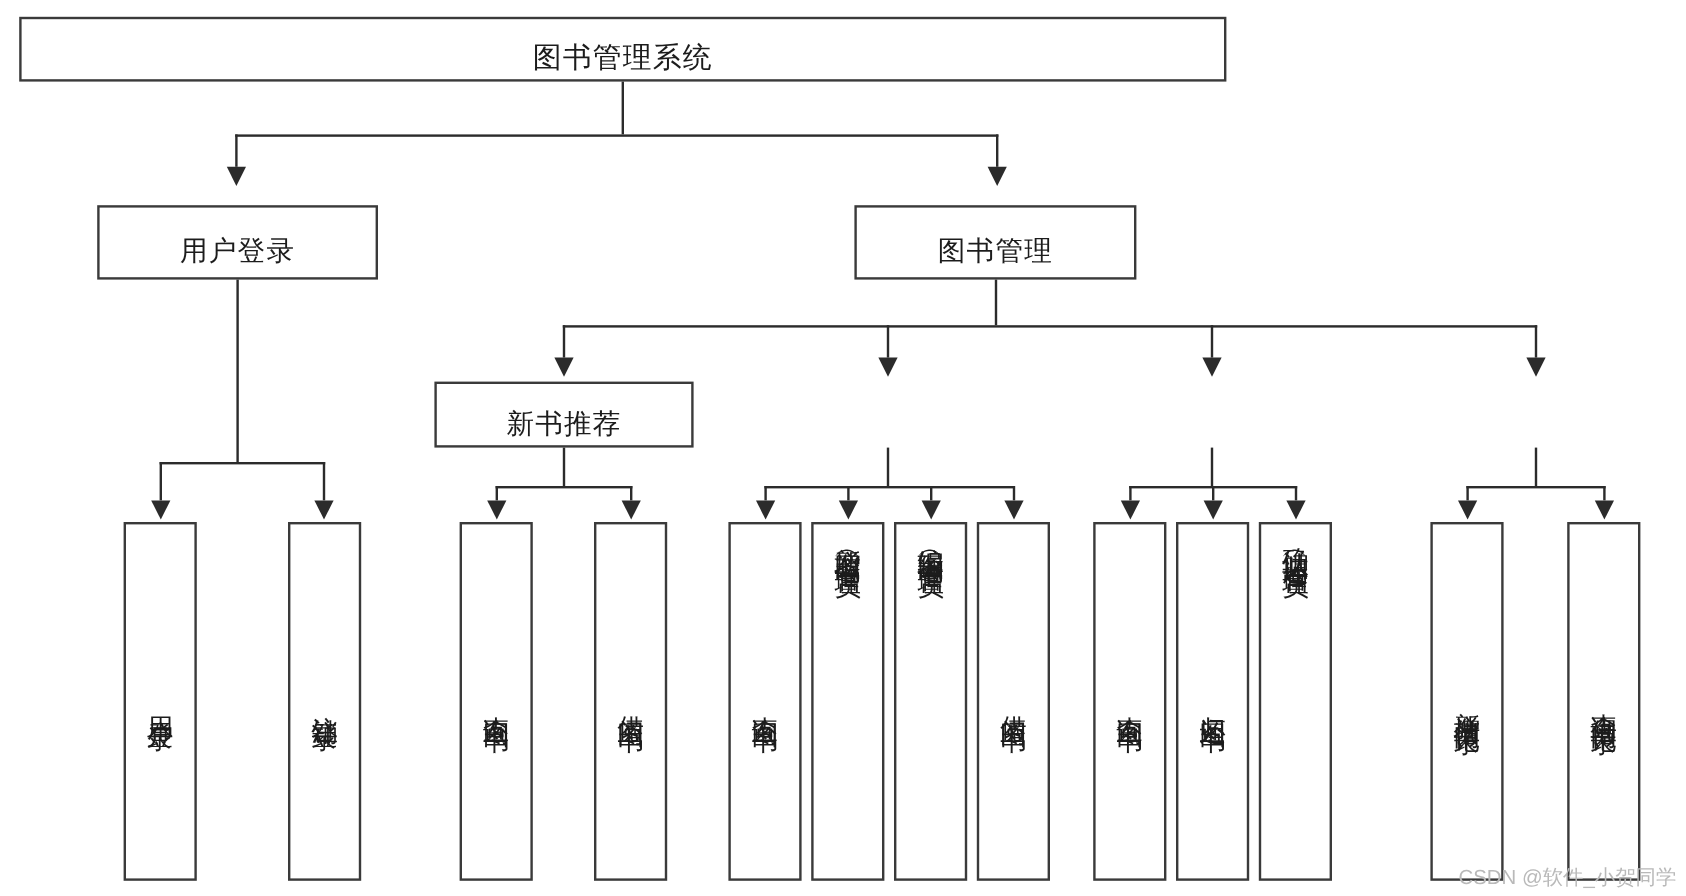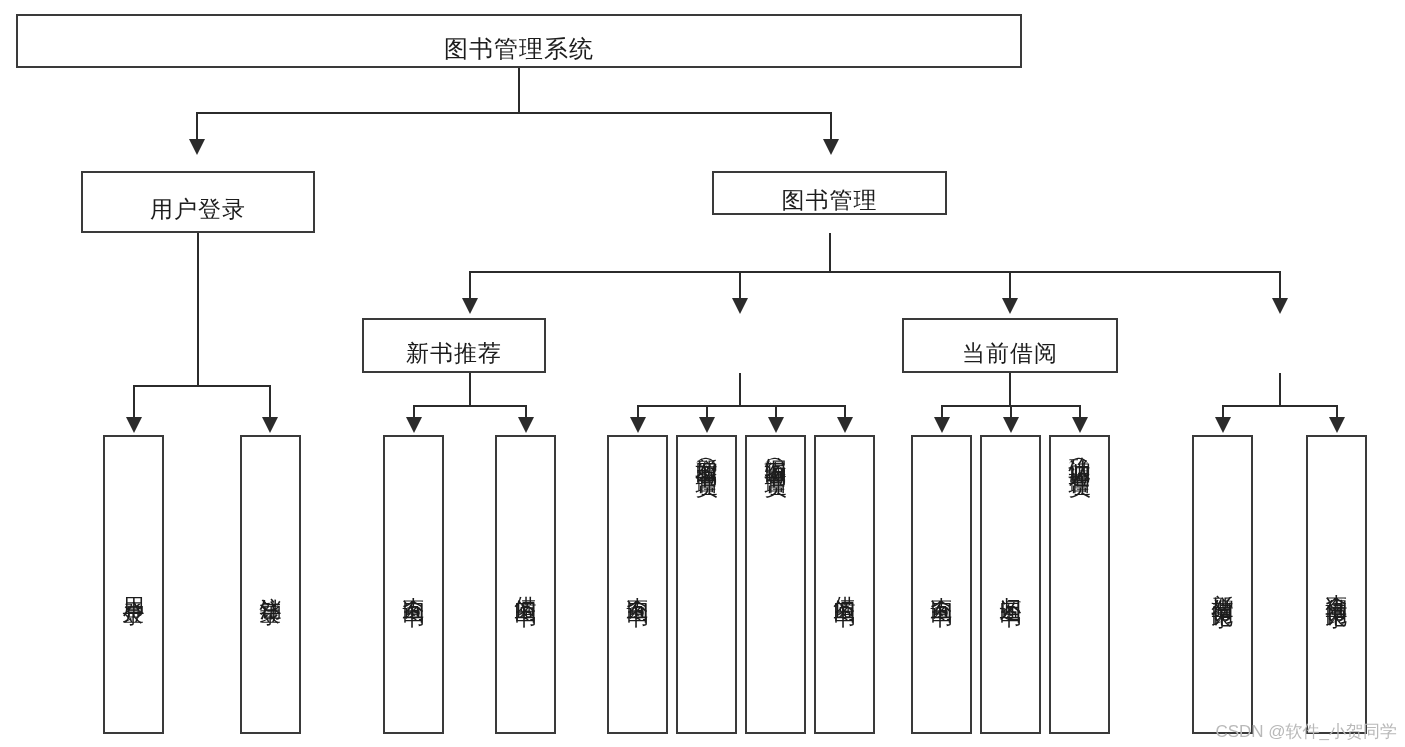--- a/index.html
+++ b/index.html
@@ -107,21 +107,21 @@
 
   <div class="ln vert" style="left:196px; top:112px; width:2px; height:27px;"></div>
   <div class="arrow" style="left:189px; top:139px;"></div>
   <div class="ln vert" style="left:830px; top:112px; width:2px; height:27px;"></div>
   <div class="arrow" style="left:823px; top:139px;"></div>
 
   <div class="node h" id="node-user-login" style="left:81px; top:171px; width:234px; height:62px;">
     <span class="lbl">用户登录</span>
   </div>
 
-  <div class="node h" id="node-book-manage" style="left:712px; top:171px; width:235px; height:44px;align-items:center;">
+  <div class="node h" id="node-book-manage" style="left:712px; top:171px; width:235px; height:62px;align-items:center;">
     <span class="lbl">图书管理</span>
   </div>
 
   <div class="ln vert" style="left:197px; top:233px; width:2px; height:152px;"></div>
   <div class="ln horz" style="left:133px; top:385px; width:138px; height:2px;"></div>
   <div class="ln vert" style="left:133px; top:385px; width:2px; height:32px;"></div>
   <div class="arrow" style="left:126px; top:417px;"></div>
   <div class="ln vert" style="left:269px; top:385px; width:2px; height:32px;"></div>
   <div class="arrow" style="left:262px; top:417px;"></div>
 
@@ -129,28 +129,25 @@
   <div class="ln horz" style="left:469px; top:271px; width:812px; height:2px;"></div>
   <div class="ln vert" style="left:469px; top:271px; width:2px; height:27px;"></div>
   <div class="arrow" style="left:462px; top:298px;"></div>
   <div class="ln vert" style="left:739px; top:271px; width:2px; height:27px;"></div>
   <div class="arrow" style="left:732px; top:298px;"></div>
   <div class="ln vert" style="left:1009px; top:271px; width:2px; height:27px;"></div>
   <div class="arrow" style="left:1002px; top:298px;"></div>
   <div class="ln vert" style="left:1279px; top:271px; width:2px; height:27px;"></div>
   <div class="arrow" style="left:1272px; top:298px;"></div>
 
-  <div class="node h" id="node-new-book-rec" style="left:362px; top:318px; width:184px; height:55px;">
+  <div class="node h" id="node-new-book-rec" style="left:362px; top:318px; width:216px; height:55px;">
     <span class="lbl">新书推荐</span>
   </div>
 
 
-  <div class="node h" id="node-current-borrow" style="left:902px; top:318px; width:216px; height:55px;">
-    <span class="lbl">当前借阅</span>
-  </div>
 
 
   <div class="ln vert" style="left:469px; top:373px; width:2px; height:32px;"></div>
   <div class="ln horz" style="left:413px; top:405px; width:114px; height:2px;"></div>
   <div class="ln vert" style="left:413px; top:405px; width:2px; height:12px;"></div>
   <div class="arrow" style="left:406px; top:417px;"></div>
   <div class="ln vert" style="left:525px; top:405px; width:2px; height:12px;"></div>
   <div class="arrow" style="left:518px; top:417px;"></div>
 
   <div class="ln vert" style="left:739px; top:373px; width:2px; height:32px;"></div>

